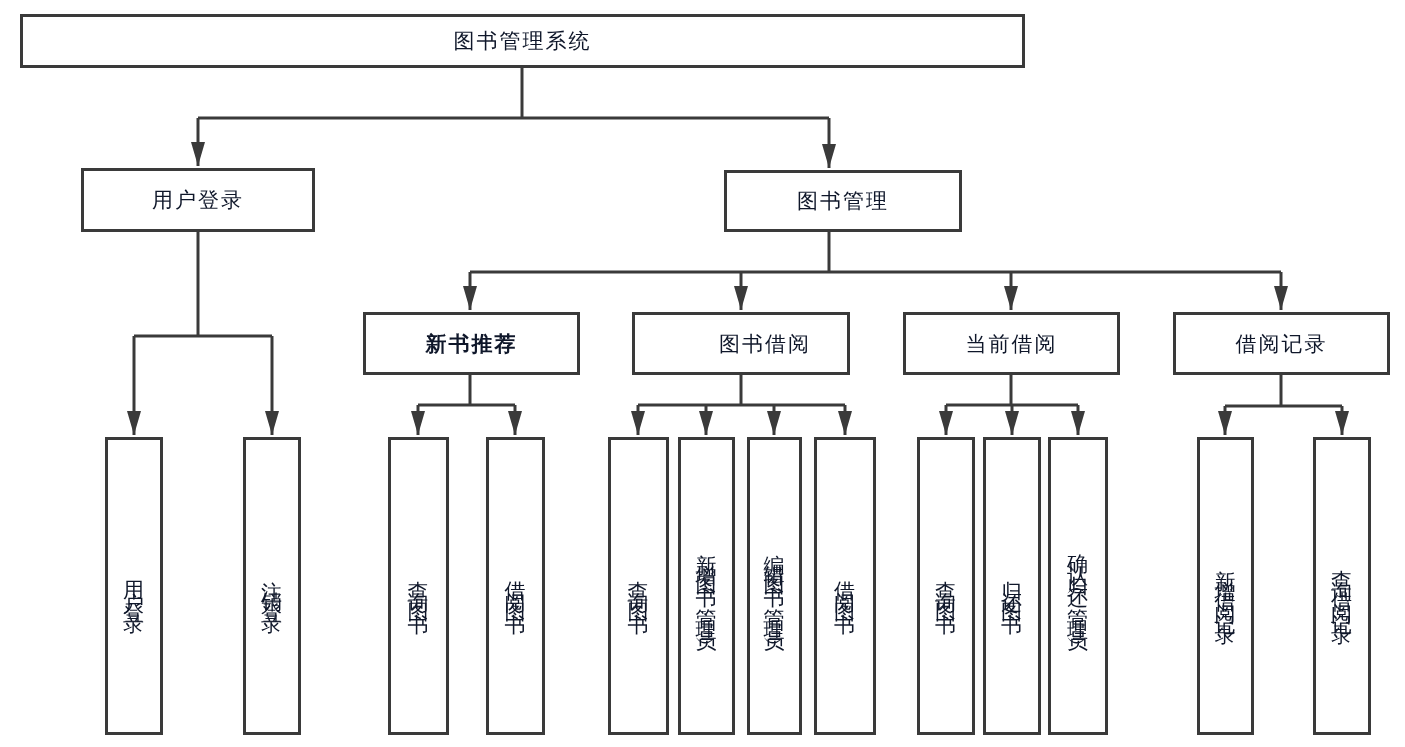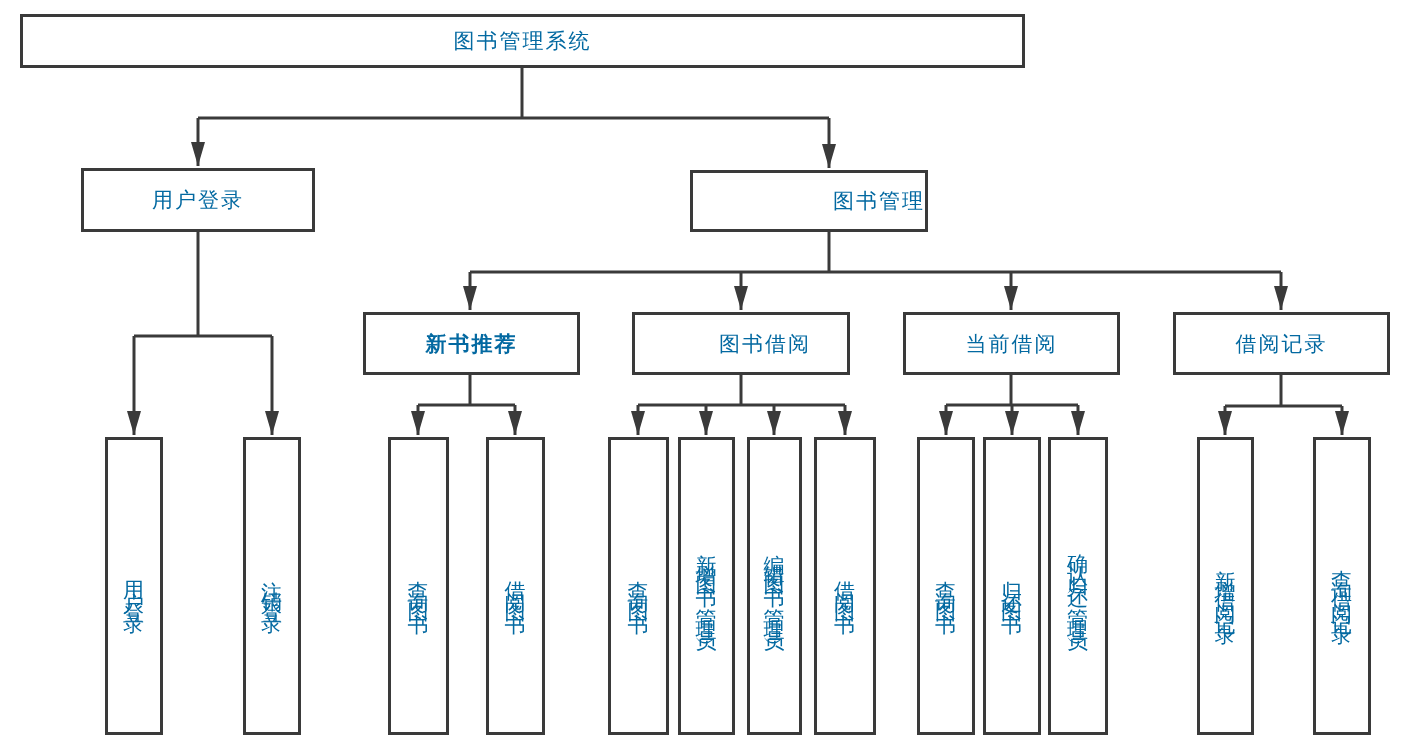--- a/index.html
+++ b/index.html
@@ -9,21 +9,21 @@
     background:#ffffff;
     font-family:"Liberation Sans","DejaVu Sans",sans-serif;
     overflow:hidden;
   }
   .wires{position:absolute;left:0;top:0;width:1405px;height:747px;pointer-events:none;}
   .node{
     position:absolute;
     box-sizing:border-box;
     border:3px solid #3a3a3a;
     background:#ffffff;
-    color:#0369a1;
+    color:#0f172a;
     display:flex;align-items:center;justify-content:center;
   }
   .node-h{font-size:21px;letter-spacing:2px;}
   .node-v{font-size:21px;}
   .node-v .vtxt{
     writing-mode:vertical-rl;
     letter-spacing:11px;
     line-height:1;
     white-space:nowrap;
   }
@@ -93,21 +93,21 @@
     </g>
   </svg>
 
   <div class="node node-h" style="left:20px;top:14px;width:1005px;height:54px;">
     <span>图书管理系统</span>
   </div>
 
   <div class="node node-h" style="left:81px;top:168px;width:234px;height:64px;">
     <span>用户登录</span>
   </div>
-  <div class="node node-h" style="left:690px;top:170px;width:238px;height:62px;justify-content:flex-end;">
+  <div class="node node-h" style="left:724px;top:170px;width:238px;height:62px;">
     <span>图书管理</span>
   </div>
 
   <div class="node node-h" style="left:363px;top:312px;width:217px;height:63px;font-weight:bold;">
     <span>新书推荐</span>
   </div>
   <div class="node node-h" style="left:632px;top:312px;width:218px;height:63px;padding-left:48px;">
     <span>图书借阅</span>
   </div>
   <div class="node node-h" style="left:1173px;top:312px;width:217px;height:63px;">

